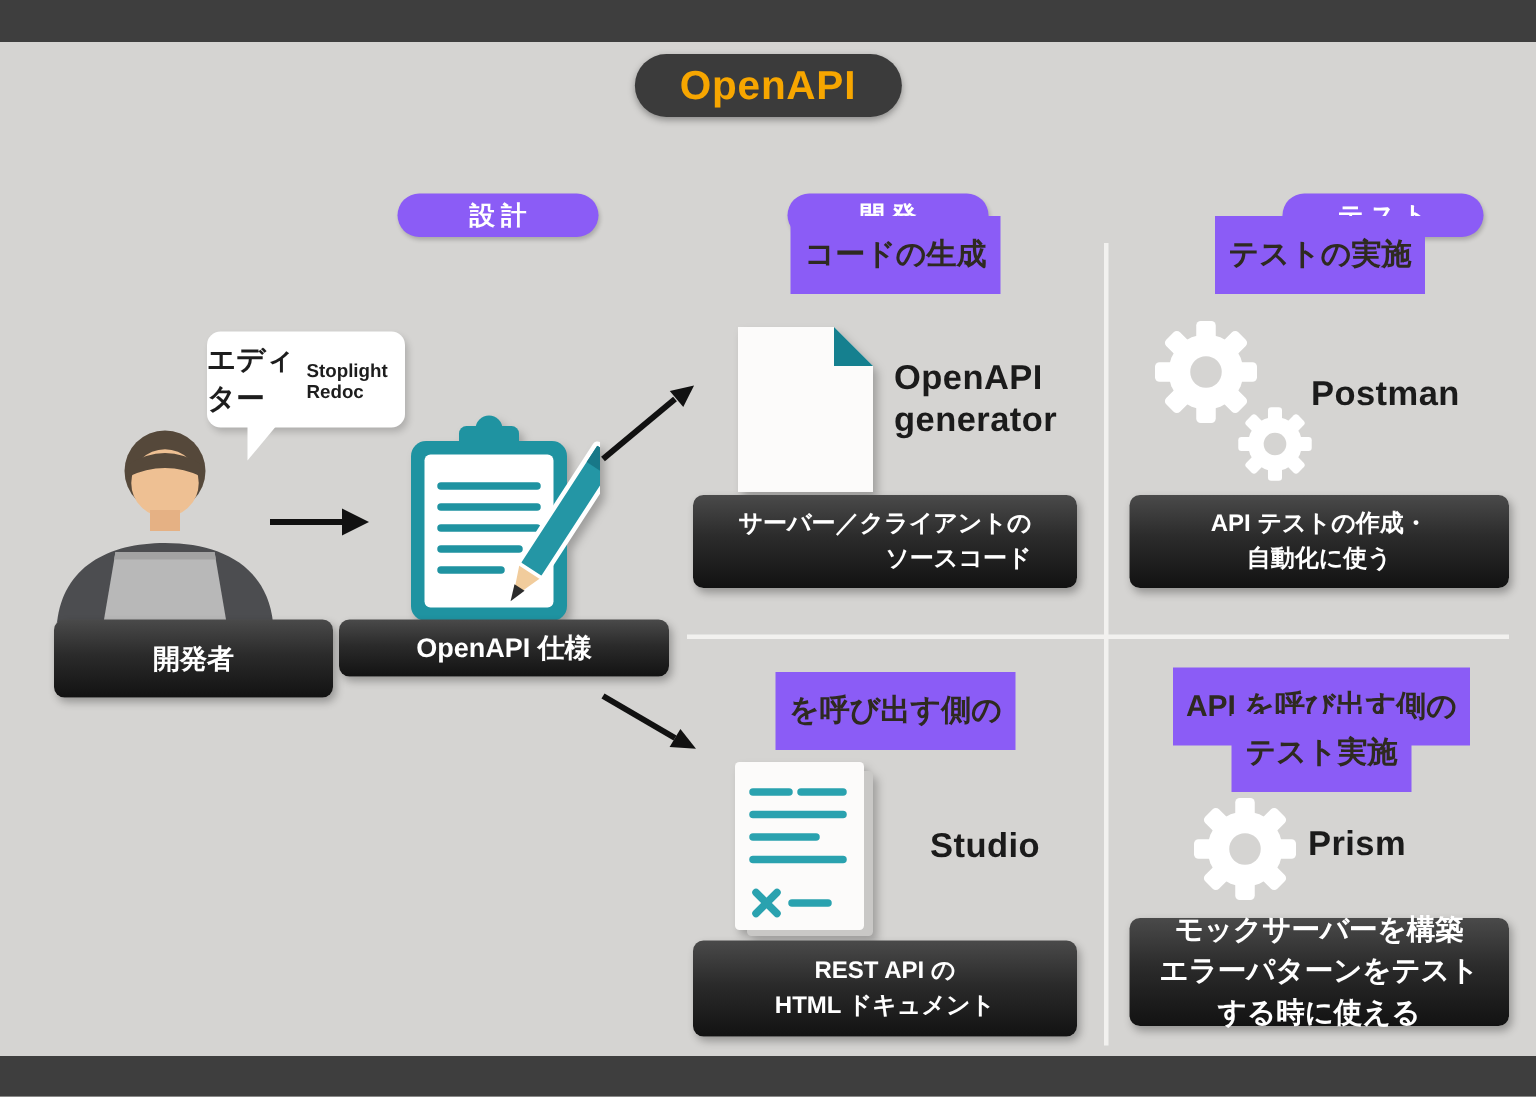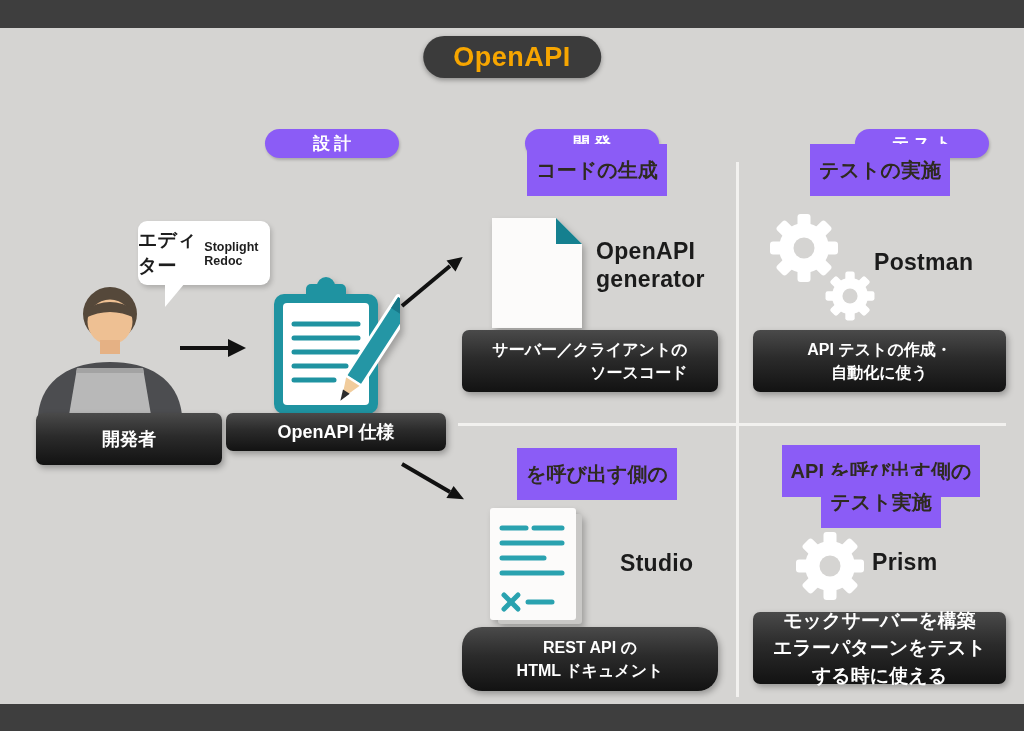--- a/index.html
+++ b/index.html
@@ -55,21 +55,21 @@
   .dark-box{
     position:absolute;border-radius:7px;color:#fff;font-weight:700;
     background:linear-gradient(180deg,#4a4a4a 0%,#2b2b2b 45%,#121212 100%);
     display:flex;align-items:center;justify-content:center;text-align:center;
     white-space:pre-line;box-shadow:2px 3px 6px rgba(0,0,0,.3);line-height:1.45;
   }
   .lbl-dev{left:16px;top:413px;width:186px;height:52px;font-size:18px;margin-left:20px;}
   .lbl-spec{left:226px;top:413px;width:220px;height:38px;font-size:18px;}
   .c1{left:462px;top:330px;width:256px;height:62px;font-size:16px;text-align:right;}
   .c2{left:753px;top:330px;width:253px;height:62px;font-size:16px;}
-  .c3{left:462px;top:627px;width:256px;height:64px;font-size:16px;border-radius:20px;}
+  .c3{left:462px;top:627px;width:256px;height:64px;font-size:16px;}
   .c4{left:753px;top:612px;width:253px;height:72px;font-size:19px;}
 
   
   .bubble{
     position:absolute;left:138px;top:221px;width:132px;height:64px;background:#fff;border-radius:9px;
     display:flex;flex-direction:row;align-items:center;justify-content:center;
     box-shadow:2px 3px 5px rgba(0,0,0,.18);
   }
   .bubble-title{font-size:19px;font-weight:700;color:#1d1d1d;}
   .bubble-sub{font-size:12.5px;font-weight:700;color:#1d1d1d;margin-top:2px;}

